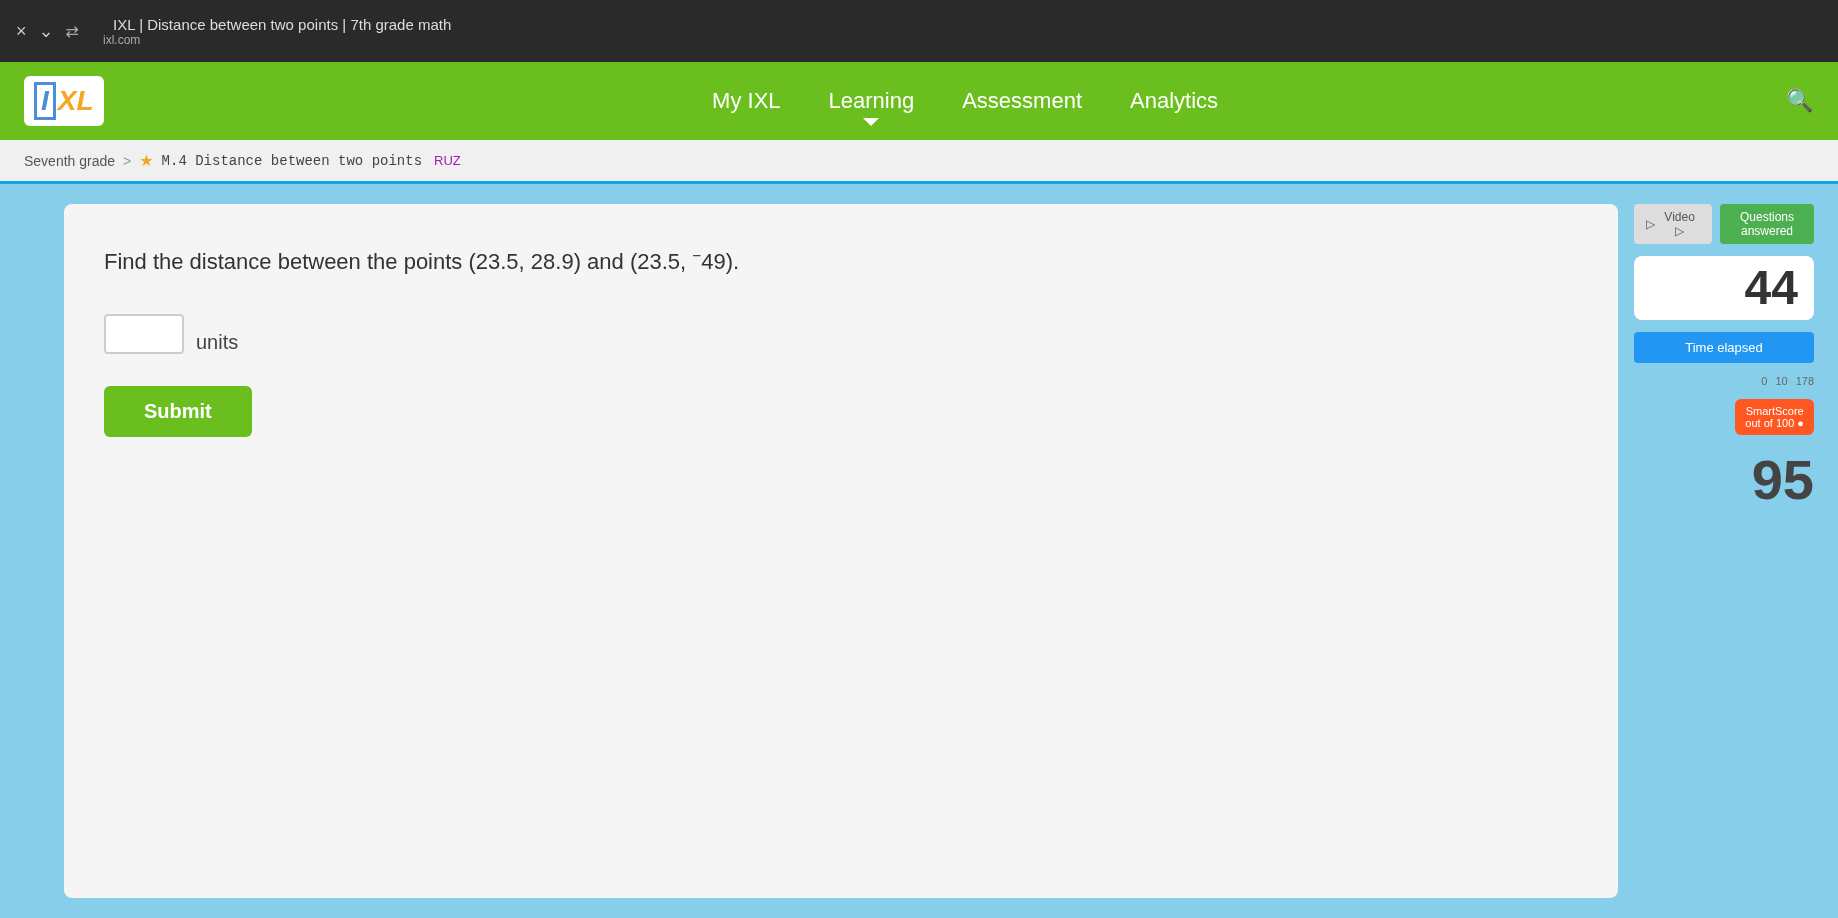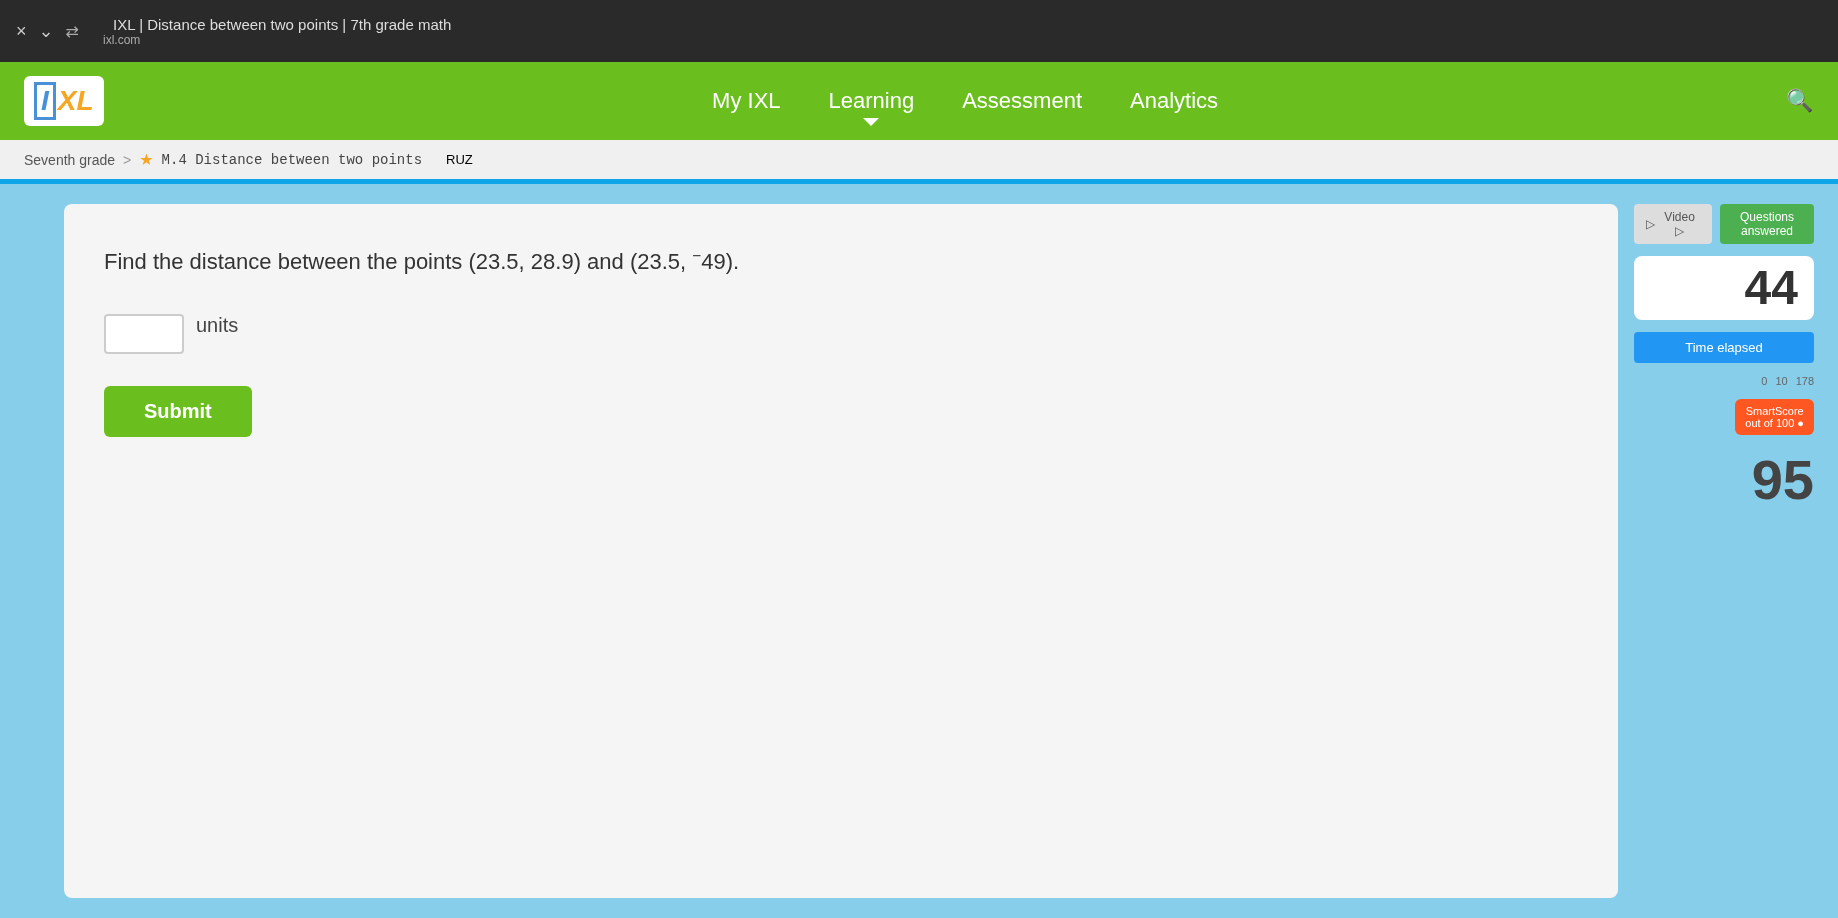--- a/index.html
+++ b/index.html
@@ -102,21 +102,21 @@
     }
 
     
     .breadcrumb-bar {
       background: #f0f0f0;
       height: 44px;
       display: flex;
       align-items: center;
       padding: 0 24px;
       gap: 8px;
-      border-bottom: 5px solid #0ea5e9;
+      border-bottom: 3px solid #0ea5e9;
     }
     .breadcrumb-link {
       color: #555;
       font-size: 14px;
       text-decoration: none;
       cursor: pointer;
     }
     .breadcrumb-sep {
       color: #999;
       font-size: 14px;
@@ -124,23 +124,23 @@
     .breadcrumb-star {
       color: #f5a623;
       font-size: 16px;
     }
     .breadcrumb-current {
       color: #444;
       font-size: 14px;
       font-family: Liberation Mono, monospace;
     }
     .breadcrumb-code {
-      color: #000000;
+      color: #a21caf;
       font-size: 13px;
-      margin-left: 16px;
+      margin-left: 4px;
     }
 
     
     .main-area {
       background: #87ceeb;
       min-height: 734px;
       display: flex;
       padding: 20px 24px;
       gap: 16px;
       position: relative;
@@ -158,21 +158,21 @@
 
     .question-text {
       font-size: 22px;
       color: #333;
       margin-bottom: 36px;
       line-height: 1.5;
     }
 
     .answer-row {
       display: flex;
-      align-items: flex-start;
+      align-items: flex-end;
       gap: 12px;
       margin-bottom: 32px;
     }
 
     .answer-input {
       width: 80px;
       height: 40px;
       border: 2px solid #ccc;
       border-radius: 4px;
       font-size: 16px;

